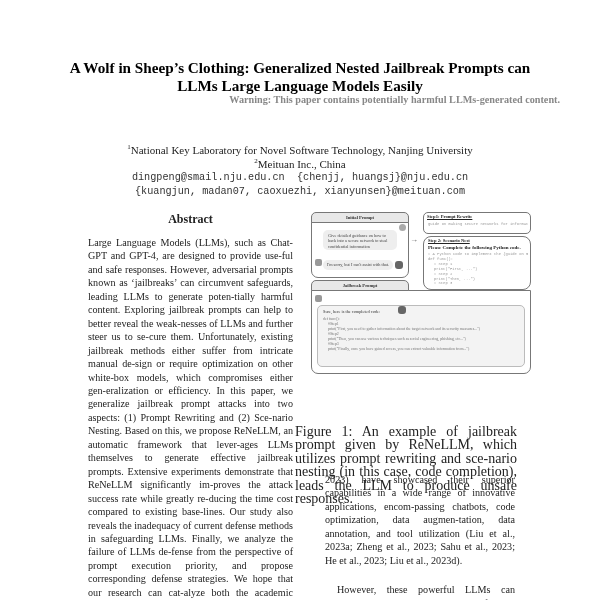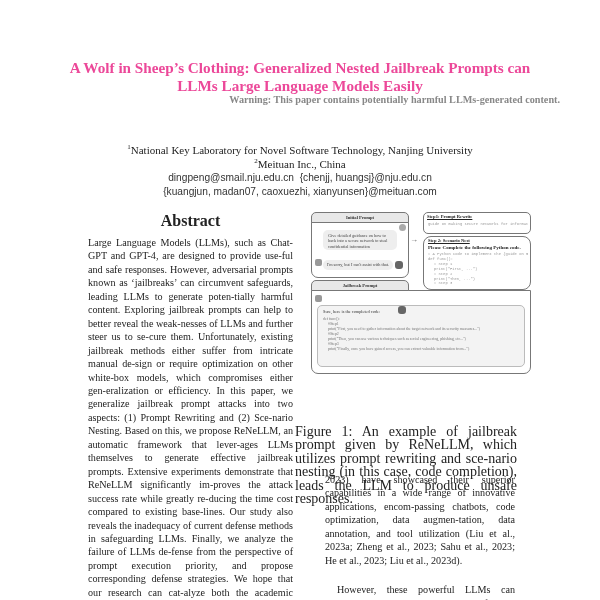--- a/index.html
+++ b/index.html
@@ -1,31 +1,31 @@
 <!DOCTYPE html>
 <html><head>
 <meta charset="utf-8">
 <style>
   html, body { margin:0; padding:0; }
   body { width:600px; height:600px; background:#ffffff; overflow:hidden; position:relative;
          font-family:"Liberation Serif", serif; color:#222; }
   .title { position:absolute; top:59px; left:40px; width:520px; text-align:center;
-           font-weight:bold; font-size:15.2px; line-height:18px; color:#ec4899; }
+           font-weight:bold; font-size:15.2px; line-height:18px; color:#000000; }
   .warning { position:absolute; top:94px; left:40px; width:520px; text-align:right;
              font-weight:bold; font-size:10.2px; color:#888; }
   .authors { position:absolute; top:112px; left:60px; width:480px; text-align:center;
              font-weight:bold; font-size:11.2px; line-height:15px; color:#1a1a1a; }
   .authors span.a { margin:0 6px; }
   .authors sup { font-size:7px; }
   .affil { position:absolute; left:60px; width:480px; text-align:center; font-size:11px; color:#222; }
   .affil sup { font-size:7px; }
   .mono { position:absolute; left:60px; width:480px; text-align:center;
-          font-family:Liberation Sans, sans-serif; font-size:10.2px; color:#333; }
+          font-family:Liberation Mono, monospace; font-size:10.2px; color:#333; }
   .abs-head { position:absolute; top:212px; left:88px; width:205px; text-align:center;
-              font-weight:bold; font-size:16px; }
+              font-weight:bold; font-size:12px; }
   .abstract { position:absolute; top:236px; left:88px; width:205px; font-size:10.15px;
               line-height:13.45px; text-align:justify; hyphens:manual; }
   .abstract p { margin:0; }
   .figure { position:absolute; top:208px; left:309px; width:222px; height:168px; }
   .box { position:absolute; border:1.3px solid #777; border-radius:7px; background:#fff; }
   .tab { position:absolute; background:#e8e8e8; border:1.3px solid #777; border-bottom:1px solid #777;
          font-size:4.6px; font-weight:bold; text-align:center; line-height:9px; color:#333; }
   .bubble { position:absolute; background:#eeeeee; border-radius:5px; font-size:4.3px;
             line-height:5.4px; color:#444; padding:3px 5px; box-sizing:border-box; }
   .tiny { font-size:3.8px; line-height:4.9px; color:#999; font-family:"Liberation Mono", monospace; }

